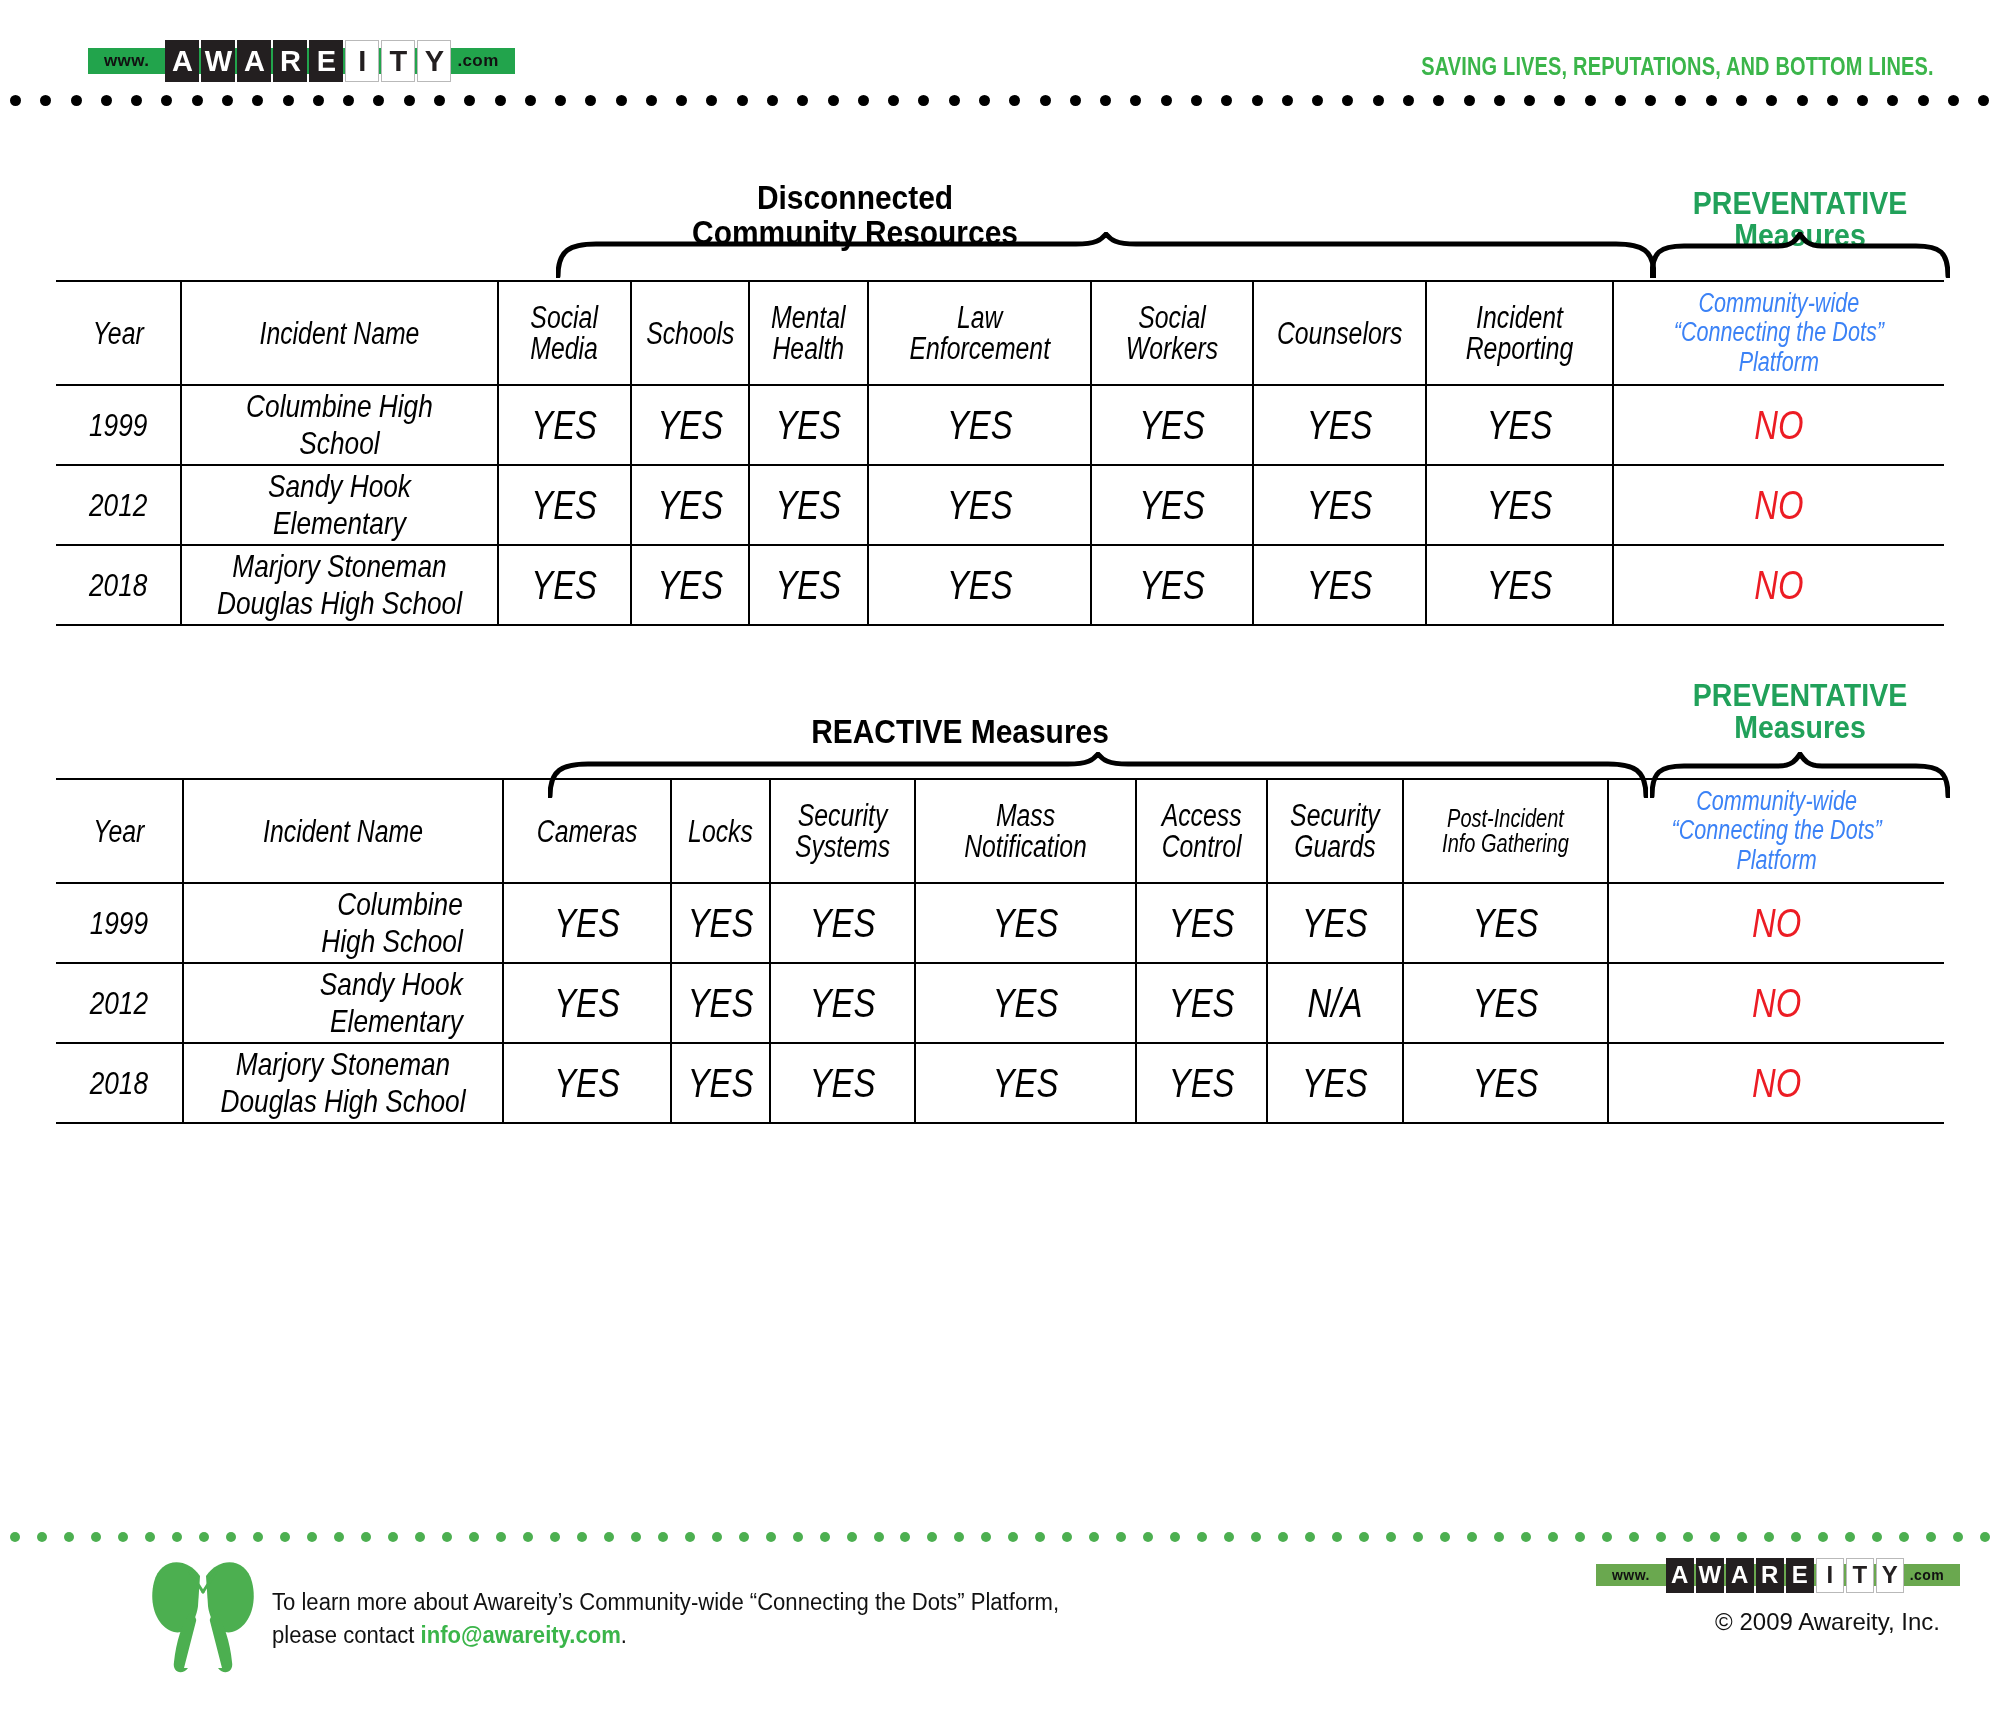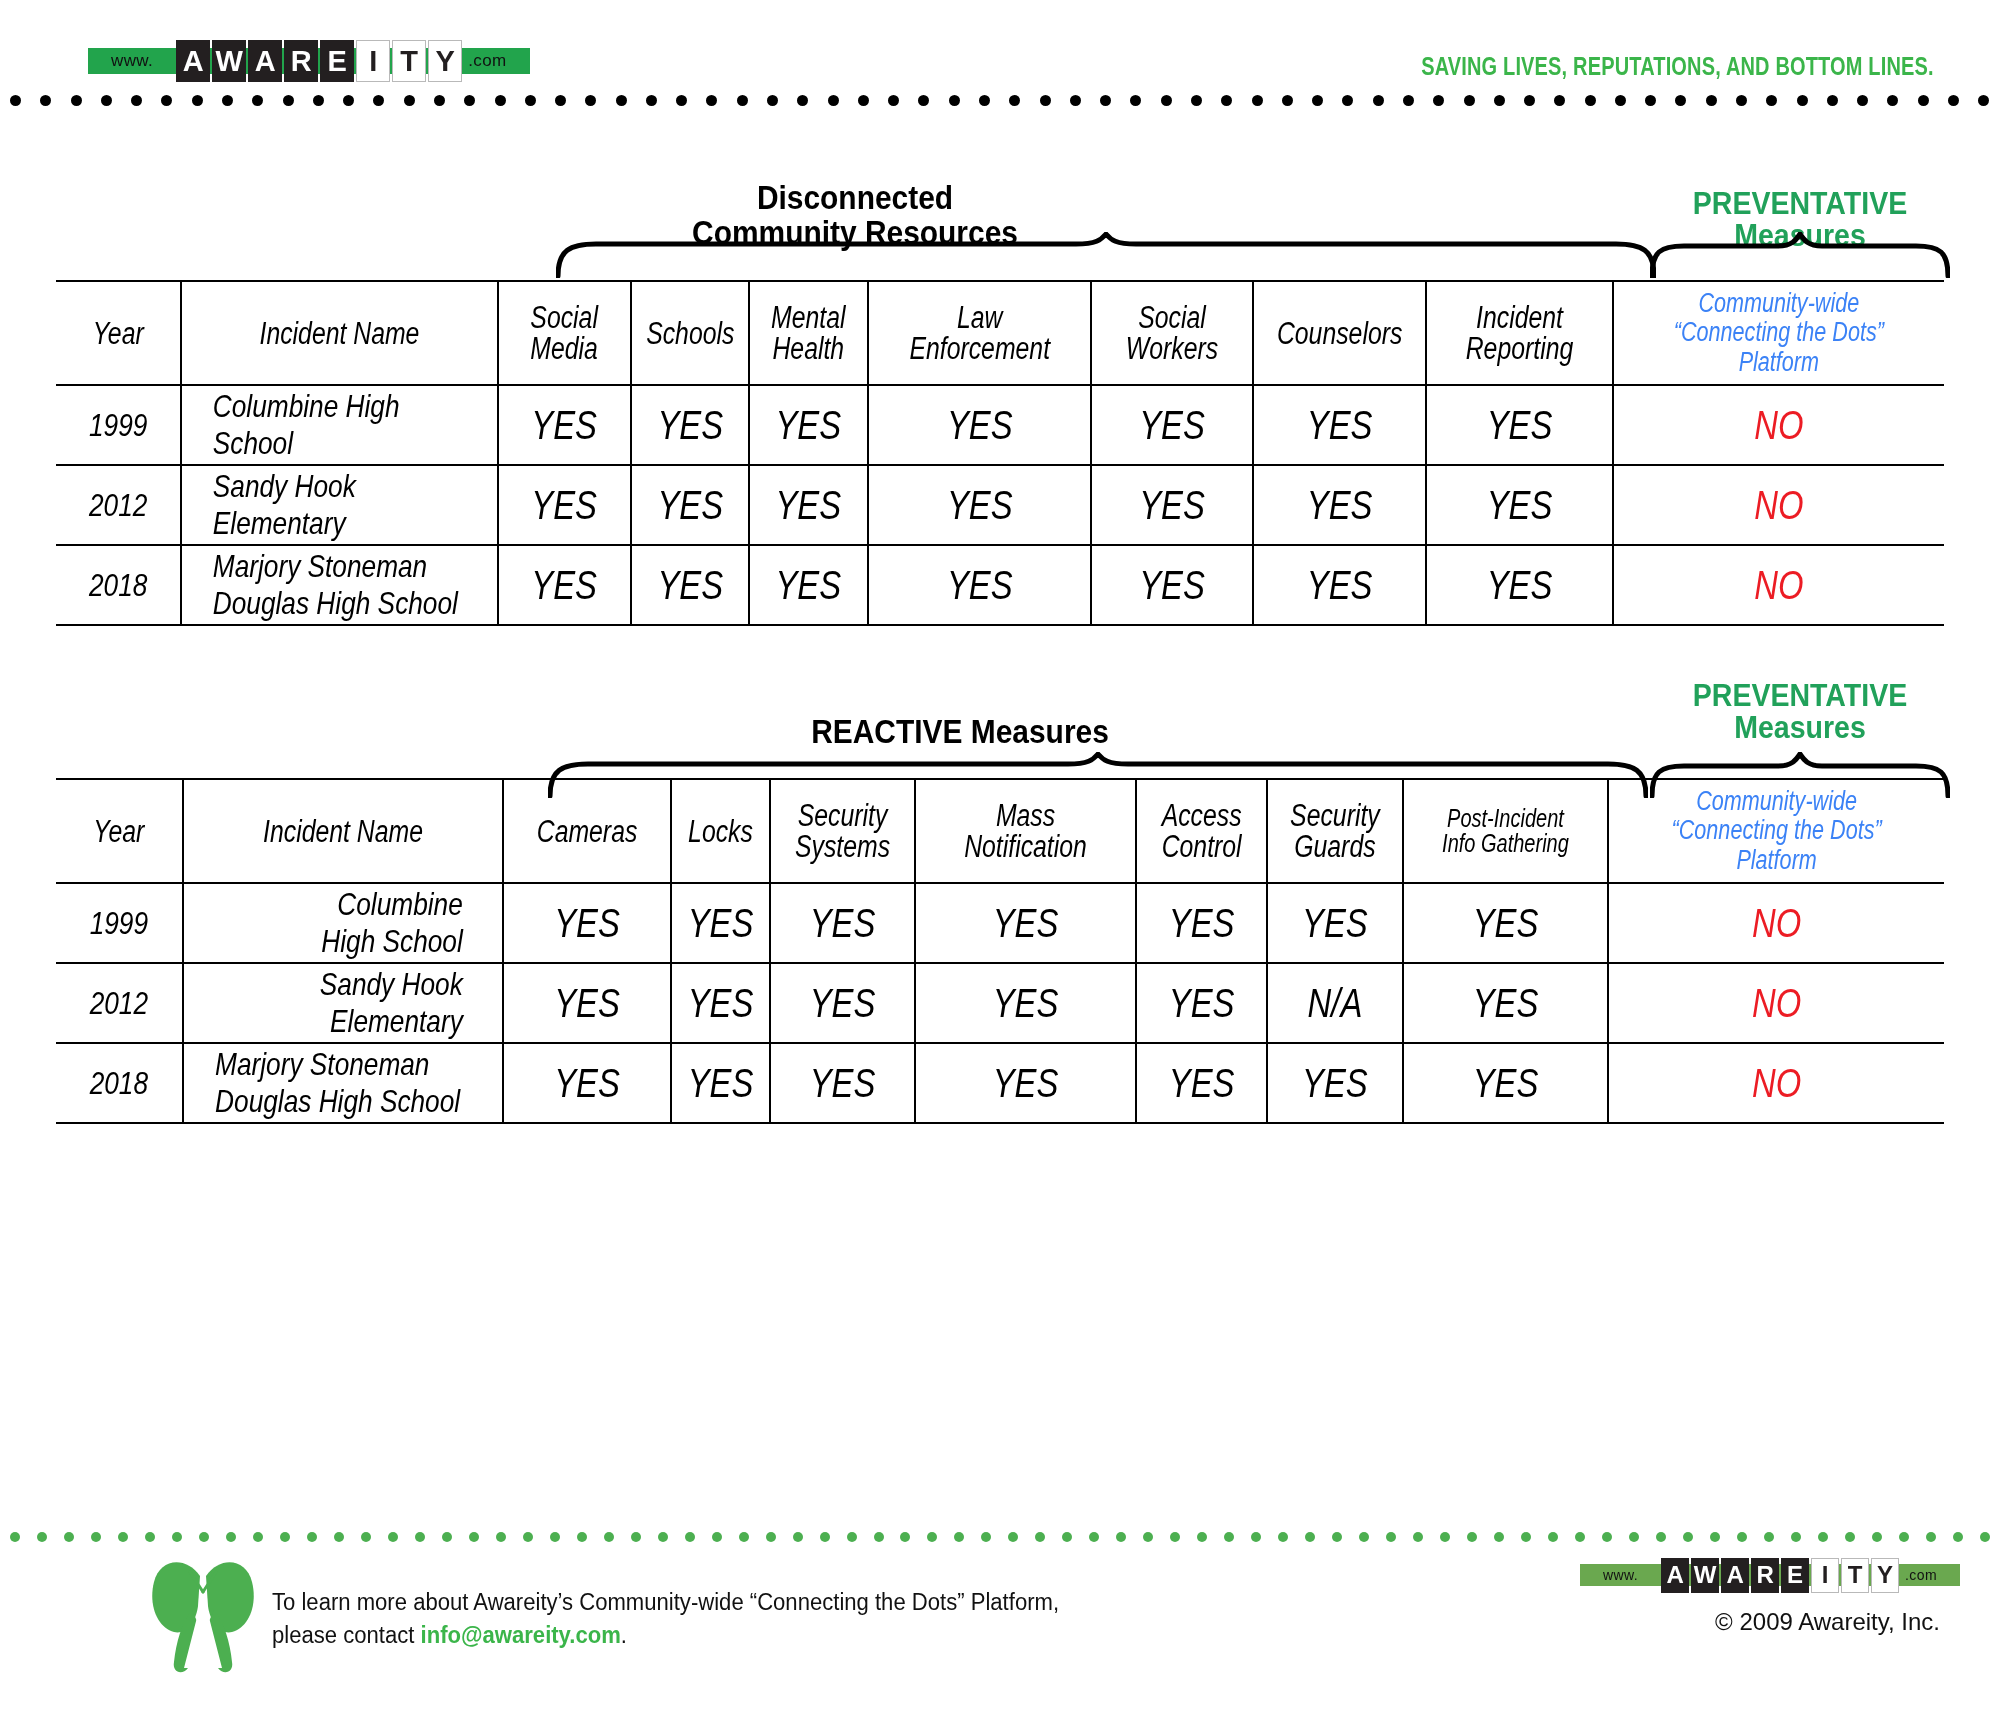--- a/index.html
+++ b/index.html
@@ -34,24 +34,24 @@
     align-items: stretch;
     height: 42px;
     position: absolute;
     left: 88px;
     top: 40px;
   }
   .logo-band {
     background: #22a44c;
     display: flex;
     align-items: center;
-    padding: 0 23px;
+    padding: 0 16px;
     height: 26px;
     align-self: center;
-    font-weight: normal;
+    font-weight: bold;
     font-size: 17px;
     letter-spacing: 0.4px;
     color: #111;
   }
   .logo-band.right { padding-left: 4px; }
   .logo-tiles {
     display: flex;
     align-items: center;
     background: #22a44c;
     height: 26px;
@@ -168,21 +168,21 @@
     height: 70px;
   }
   table.grid tbody td .sq {
     display: block;
     transform: scaleX(0.82);
   }
   table.grid tbody td.yr,
   table.grid tbody td.name {
     font-size: 32px;
   }
-  td.name.left   { text-align: left; margin-left: 8px; }
+  td.name.left   { text-align: center; margin-left: 8px; }
   td.name.right  { text-align: right; padding-right: 12px; }
 
   
   table.grid tr > *:first-child { border-left: none; }
   table.grid tr > *:last-child  { border-right: none; }
   table.grid thead tr > * { border-top: 2px solid #000; }
   table.grid tbody tr:last-child > * { border-bottom: 2px solid #000; }
 
   th.green-col, td.green-col { color: #3b82f6; }
   th.green-col .sq {

